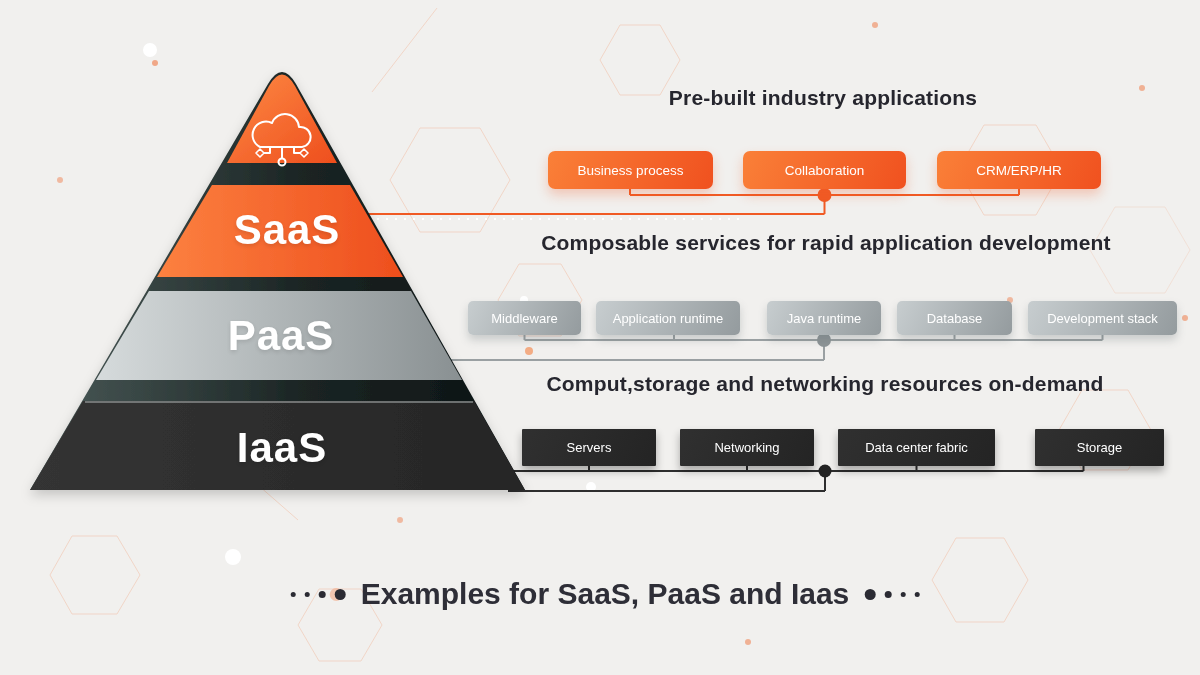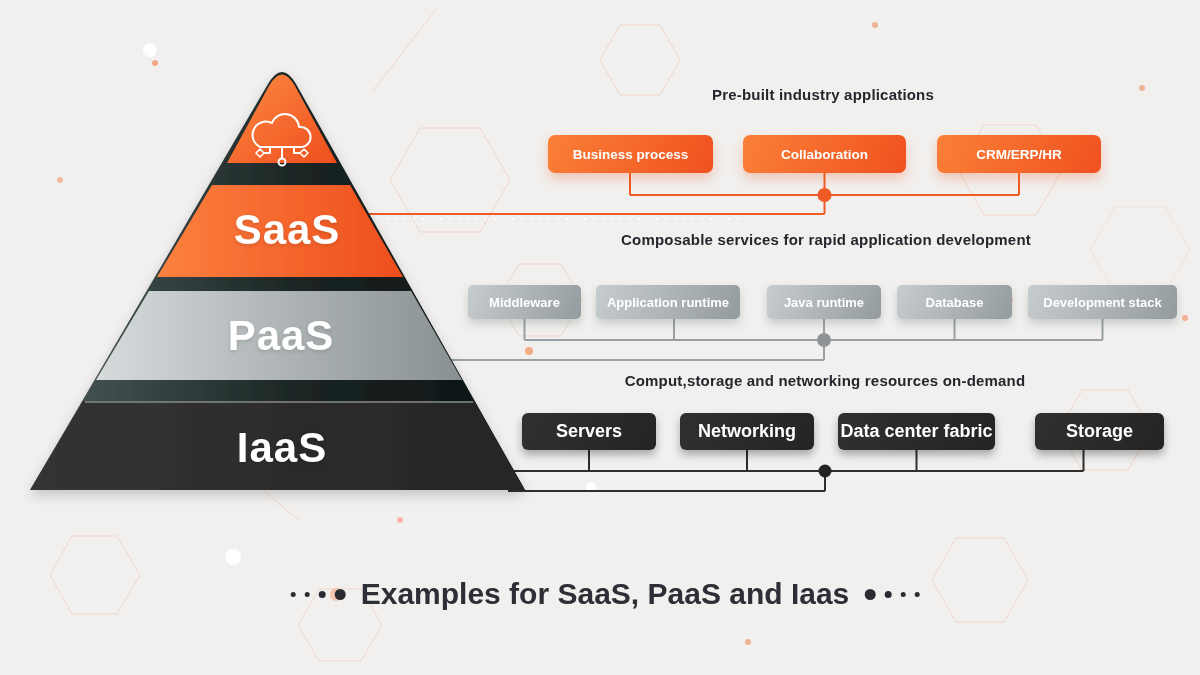--- a/index.html
+++ b/index.html
@@ -5,39 +5,39 @@
   html,body{margin:0;padding:0;}
   .stage{
     position:relative;width:1200px;height:675px;overflow:hidden;
     background:#f1f0ee;
     font-family:"Liberation Sans",sans-serif;
     -webkit-font-smoothing:antialiased;
   }
   .layer-svg{position:absolute;left:0;top:0;}
   .sec-title{
     position:absolute;transform:translateX(-50%);white-space:nowrap;
-    font-weight:bold;font-size:15px;color:#26262e;letter-spacing:.2px;
+    font-weight:bold;font-size:21px;color:#26262e;letter-spacing:.2px;
   }
   .chip{
     position:absolute;display:flex;align-items:center;justify-content:center;
-    color:#ffffff;font-weight:bold;white-space:nowrap;
+    color:#ffffff;font-weight:normal;white-space:nowrap;margin-top:16px;
   }
   .orange-chip{
     height:38px;border-radius:7px;font-size:13.5px;
     background:linear-gradient(115deg,#fa8038,#f0511f);
     box-shadow:0 6px 12px rgba(240,90,40,.28);
   }
   .gray-chip{
     height:34px;border-radius:5px;font-size:13px;
     background:linear-gradient(115deg,#c7cdcf,#949b9e);
     box-shadow:0 5px 9px rgba(100,110,115,.28);
     text-align:center;
   }
   .dark-chip{
-    height:37px;border-radius:6px;font-size:18px;
+    height:37px;border-radius:1px;font-size:13px;
     background:linear-gradient(115deg,#303030,#242424);
     box-shadow:0 5px 9px rgba(0,0,0,.3);
   }
   .chip-0-0{left:548px;top:135px;width:165px}
   .chip-0-1{left:743px;top:135px;width:163px}
   .chip-0-2{left:937px;top:135px;width:164px}
   .chip-1-0{left:468px;top:285px;width:113px}
   .chip-1-1{left:596px;top:285px;width:144px}
   .chip-1-2{left:767px;top:285px;width:114px}
   .chip-1-3{left:897px;top:285px;width:115px}

